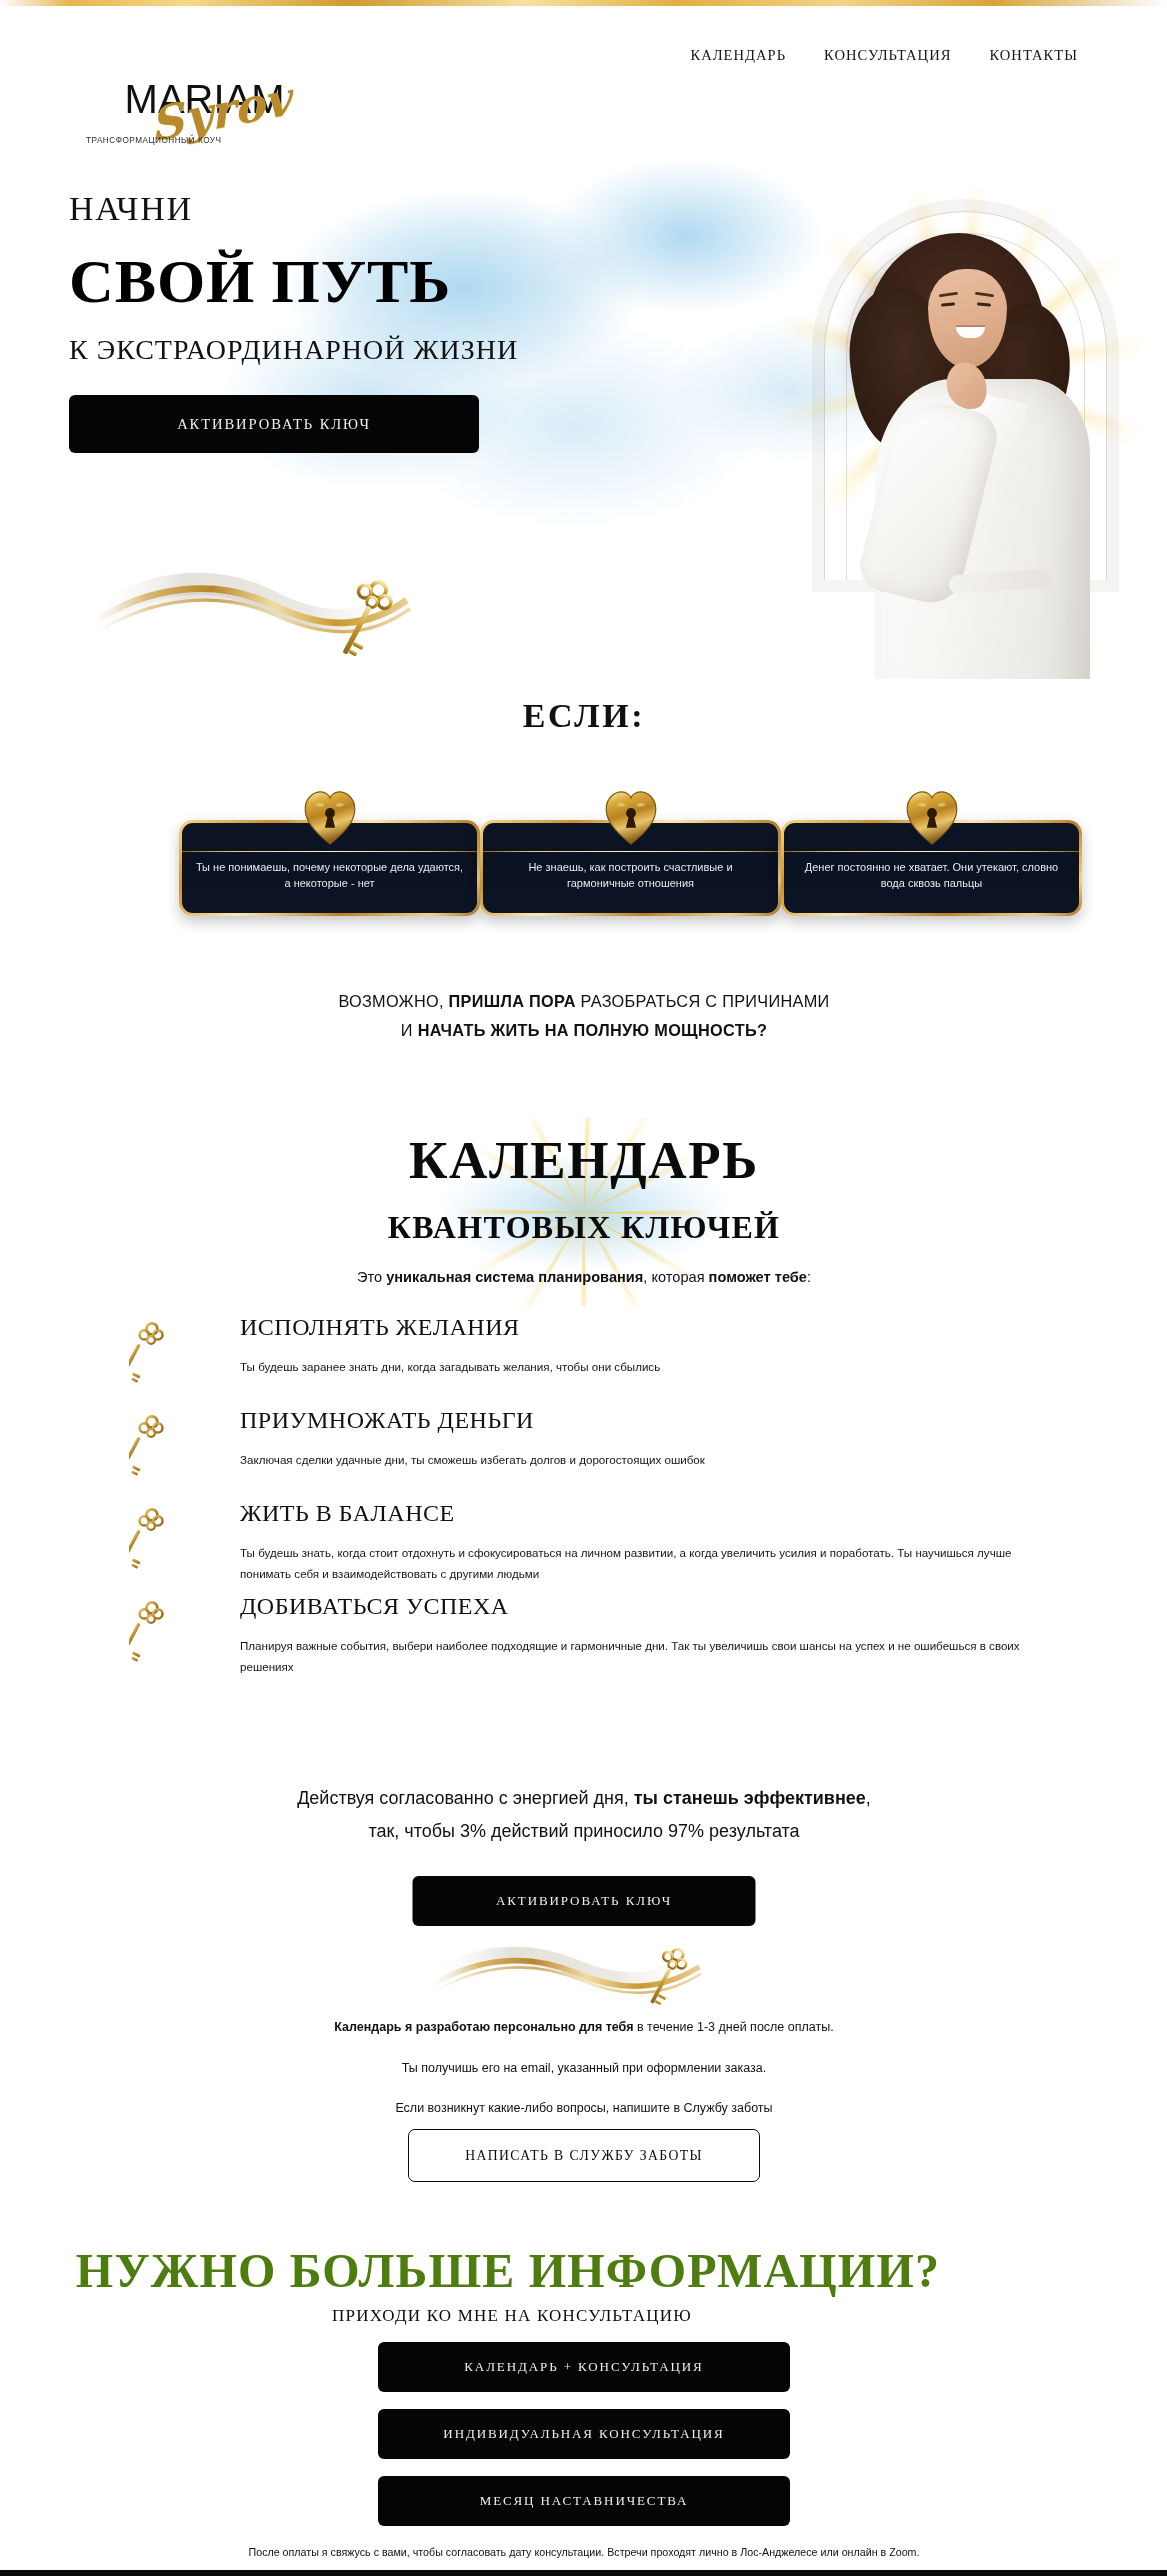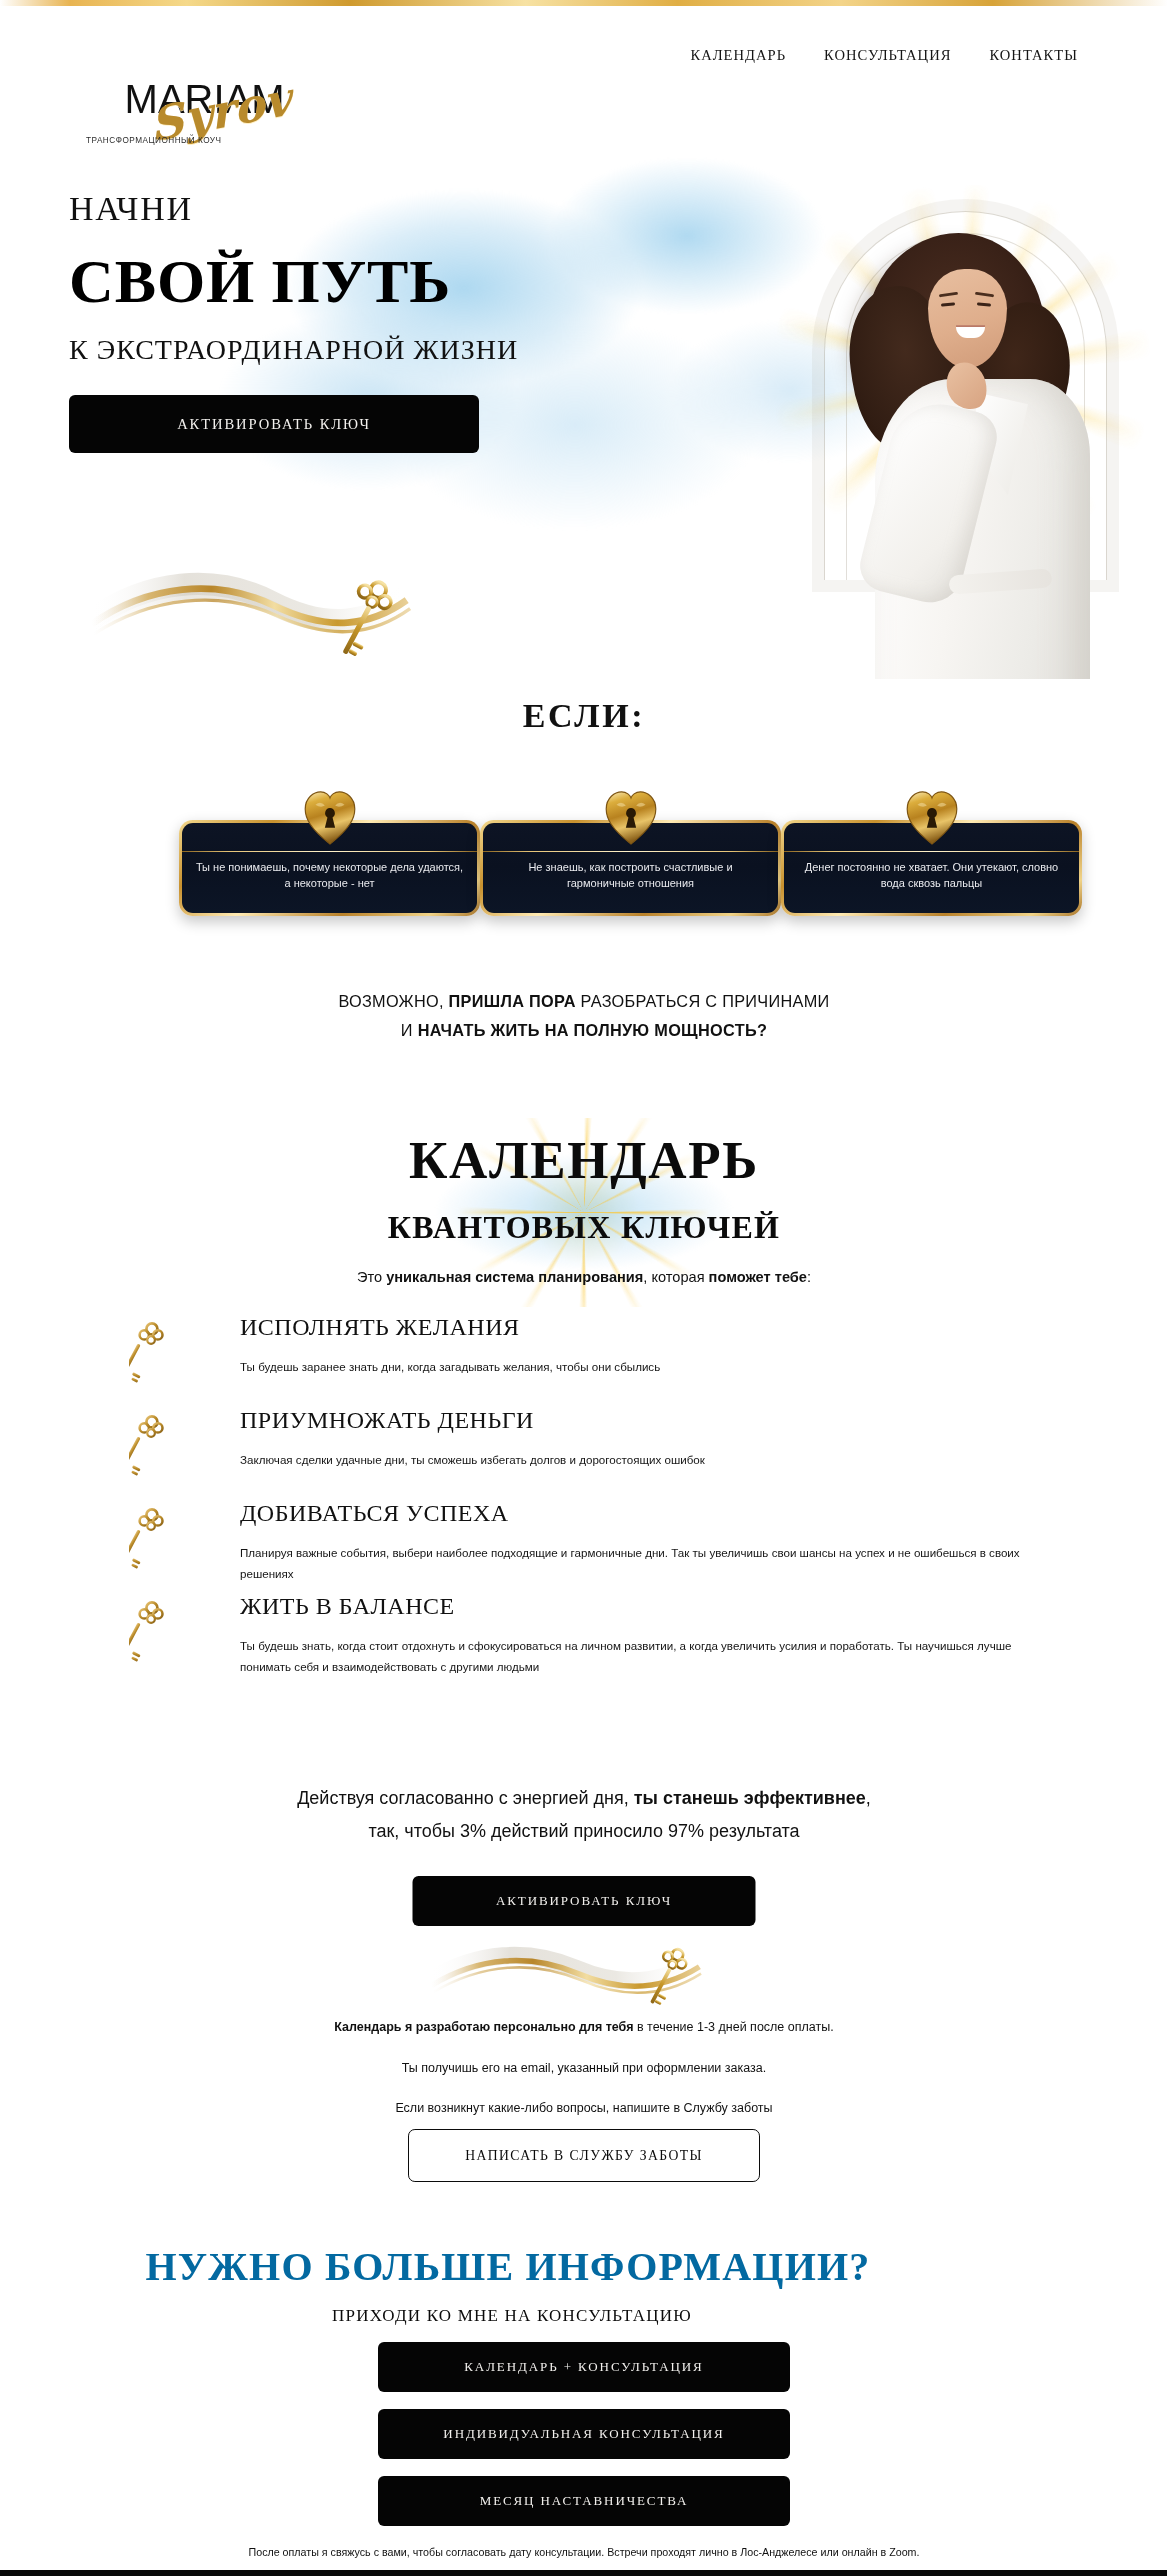--- a/index.html
+++ b/index.html
@@ -338,21 +338,21 @@
     border:1.4px solid #0b0b0b; border-radius:6.9px; background:transparent;
     font-family:"Liberation Serif", serif;
     font-size:13.7px; letter-spacing:1.4px; color:#0b0b0b;
     text-align:center; cursor:pointer;
   }
 
   
   .more-h{
     position:absolute; top:2243px; left:0; width:1016px; text-align:center;
     font-family:"Liberation Serif", serif;
-    font-size:40px; letter-spacing:1.2px; color:#0369a1; font-weight:700;
+    font-size:48px; letter-spacing:1.2px; color:#4d7c0f; font-weight:700;
   }
   .more-s{
     position:absolute; top:2306px; left:0; width:1024px; text-align:center;
     font-family:"Liberation Serif", serif;
     font-size:17px; letter-spacing:1.2px; color:#0b0b0b;
   }
   .cta{
     position:absolute; left:50%; transform:translateX(-50%);
     width:412px; height:50px; line-height:50px; font-size:13px;
   }
@@ -579,40 +579,40 @@
           <circle cx="23" cy="9" r="6.5" fill="none" stroke="url(#fk)" stroke-width="3.2"></circle>
           <circle cx="14" cy="16" r="5.5" fill="none" stroke="url(#fk)" stroke-width="3"></circle>
           <circle cx="30" cy="16" r="5.5" fill="none" stroke="url(#fk)" stroke-width="3"></circle>
           <circle cx="22" cy="22" r="4.5" fill="none" stroke="url(#fk)" stroke-width="2.6"></circle>
           <rect x="6" y="27" width="4" height="42" rx="2" transform="rotate(28 8 27)" fill="url(#fk)"></rect>
           <rect x="1" y="60" width="10" height="3.4" rx="1.6" transform="rotate(28 1 60)" fill="url(#fk)"></rect>
           <rect x="0" y="66" width="8" height="3.2" rx="1.5" transform="rotate(28 0 66)" fill="url(#fk)"></rect>
         </g>
       </svg>
     </span>
-    <div class="feat-h">ДОБИВАТЬСЯ УСПЕХА</div>
-    <div class="feat-p">Планируя важные события, выбери наиболее подходящие и гармоничные дни. Так ты увеличишь свои шансы на успех и не ошибешься в своих решениях</div>
+    <div class="feat-h">ЖИТЬ В БАЛАНСЕ</div>
+    <div class="feat-p">Ты будешь знать, когда стоит отдохнуть и сфокусироваться на личном развитии, а когда увеличить усилия и поработать. Ты научишься лучше понимать себя и взаимодействовать с другими людьми</div>
   </div>
 
   <div class="feat">
     <span class="feat-key">
       <svg viewBox="0 0 46 74" width="39" height="64" aria-hidden="true">
         <g transform="translate(4,2)">
           <circle cx="23" cy="9" r="6.5" fill="none" stroke="url(#fk)" stroke-width="3.2"></circle>
           <circle cx="14" cy="16" r="5.5" fill="none" stroke="url(#fk)" stroke-width="3"></circle>
           <circle cx="30" cy="16" r="5.5" fill="none" stroke="url(#fk)" stroke-width="3"></circle>
           <circle cx="22" cy="22" r="4.5" fill="none" stroke="url(#fk)" stroke-width="2.6"></circle>
           <rect x="6" y="27" width="4" height="42" rx="2" transform="rotate(28 8 27)" fill="url(#fk)"></rect>
           <rect x="1" y="60" width="10" height="3.4" rx="1.6" transform="rotate(28 1 60)" fill="url(#fk)"></rect>
           <rect x="0" y="66" width="8" height="3.2" rx="1.5" transform="rotate(28 0 66)" fill="url(#fk)"></rect>
         </g>
       </svg>
     </span>
-    <div class="feat-h">ЖИТЬ В БАЛАНСЕ</div>
-    <div class="feat-p">Ты будешь знать, когда стоит отдохнуть и сфокусироваться на личном развитии, а когда увеличить усилия и поработать. Ты научишься лучше понимать себя и взаимодействовать с другими людьми</div>
+    <div class="feat-h">ДОБИВАТЬСЯ УСПЕХА</div>
+    <div class="feat-p">Планируя важные события, выбери наиболее подходящие и гармоничные дни. Так ты увеличишь свои шансы на успех и не ошибешься в своих решениях</div>
   </div>
 
 </div>
 
 <div class="eff">
   <div><span>Действуя согласованно с энергией дня, </span><b>ты станешь эффективнее</b><span>,</span></div>
   <div>так, чтобы 3% действий приносило 97% результата</div>
 </div>
 <button class="btn-dark eff-btn">АКТИВИРОВАТЬ КЛЮЧ</button>
 

